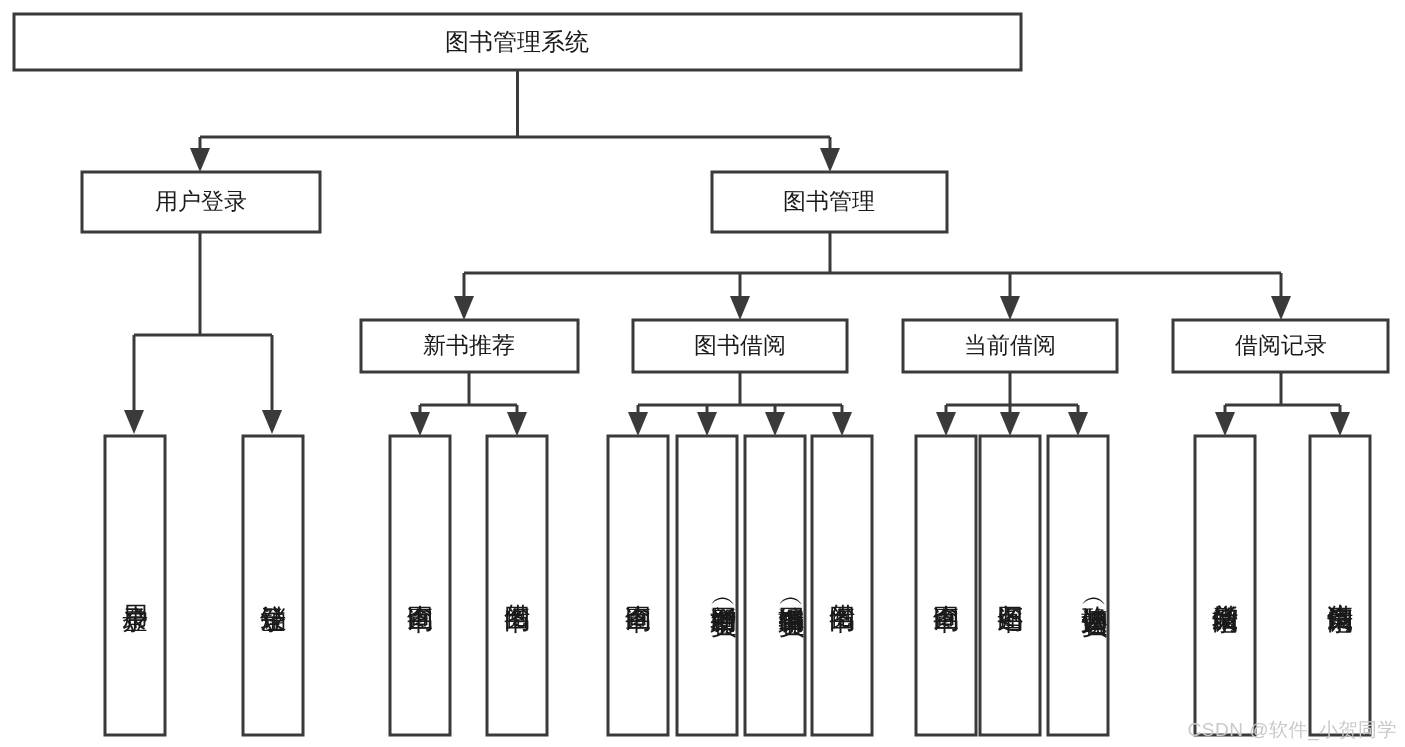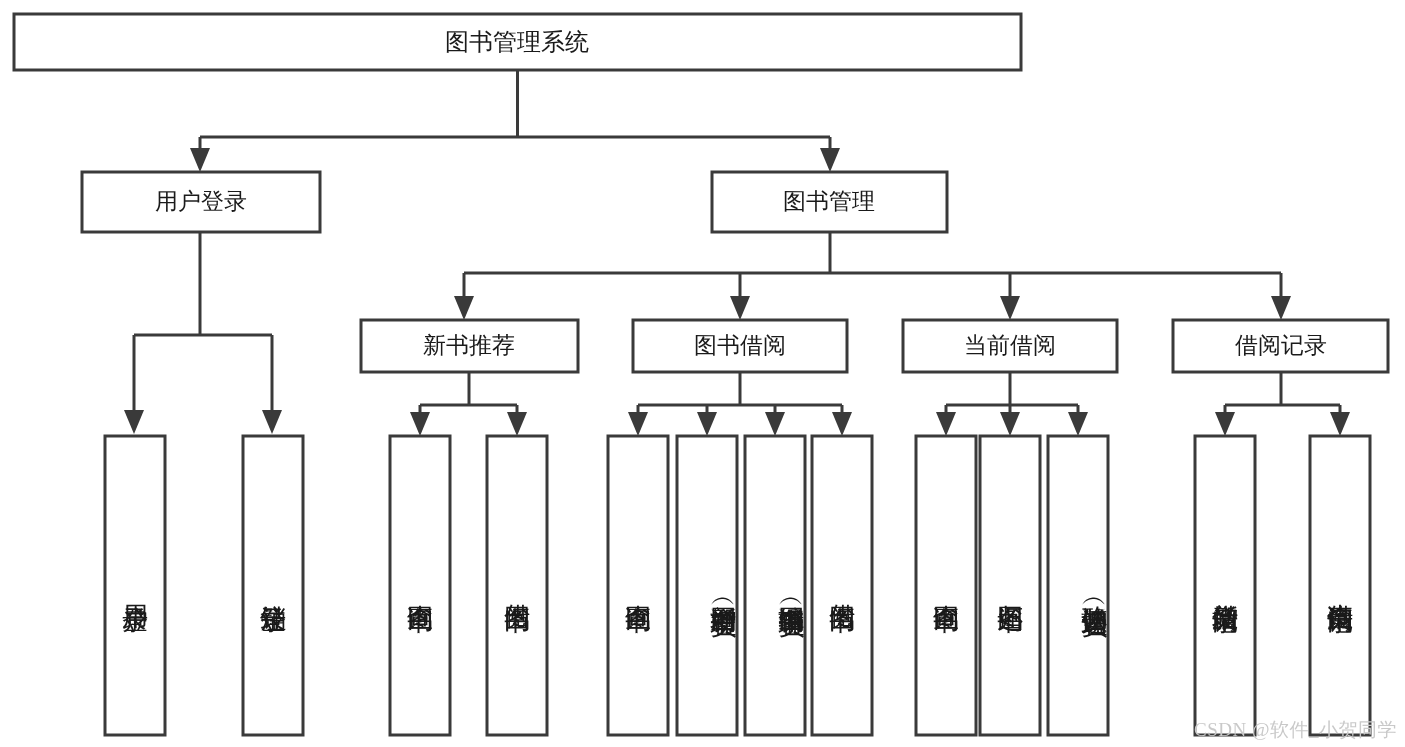--- a/index.html
+++ b/index.html
@@ -57,21 +57,21 @@
     display: flex;
     align-items: center;
     justify-content: center;
     pointer-events: none;
     white-space: nowrap;
   }
   .watermark {
     position: absolute;
     right: 8px;
     bottom: 4px;
-    font-family: Liberation Serif, serif;
+    font-family: Liberation Sans, sans-serif;
     font-size: 19px;
     color: #c9c9c9;
     letter-spacing: 0.5px;
     white-space: nowrap;
   }
 </style>
 </head>
 <body>
 
 <svg id="diagram" viewBox="0 0 1405 747" xmlns="http://www.w3.org/2000/svg">

